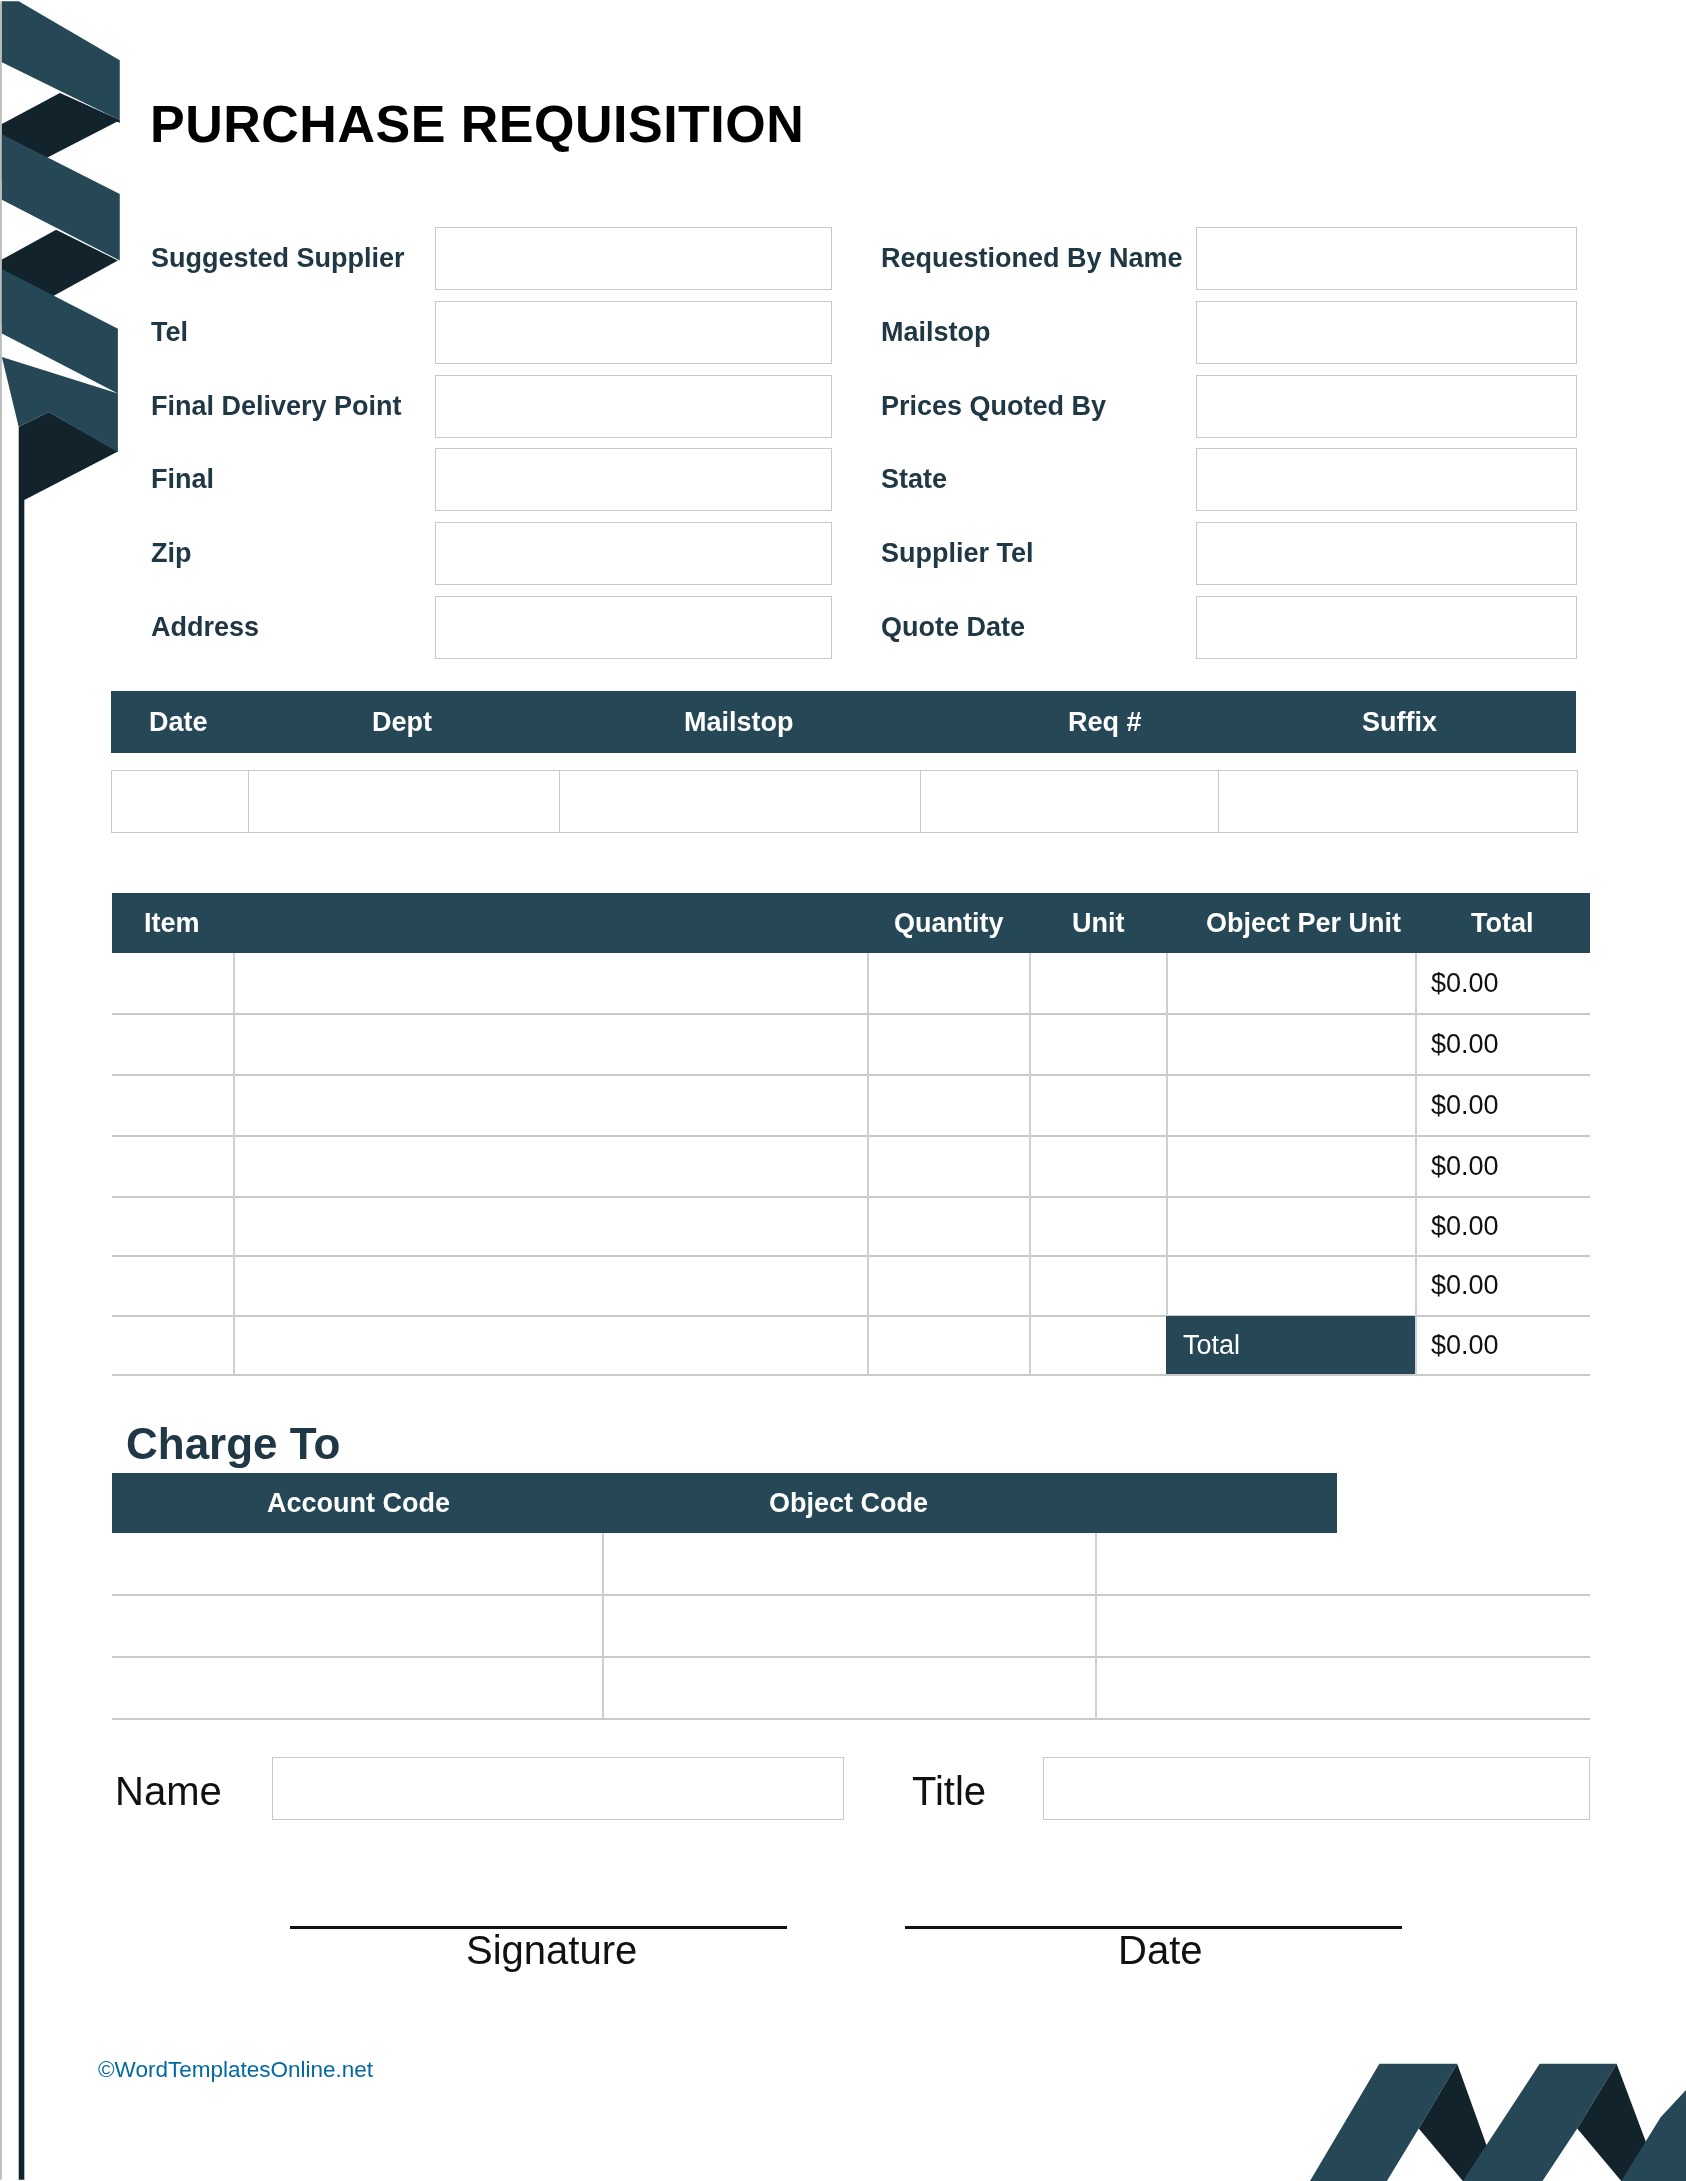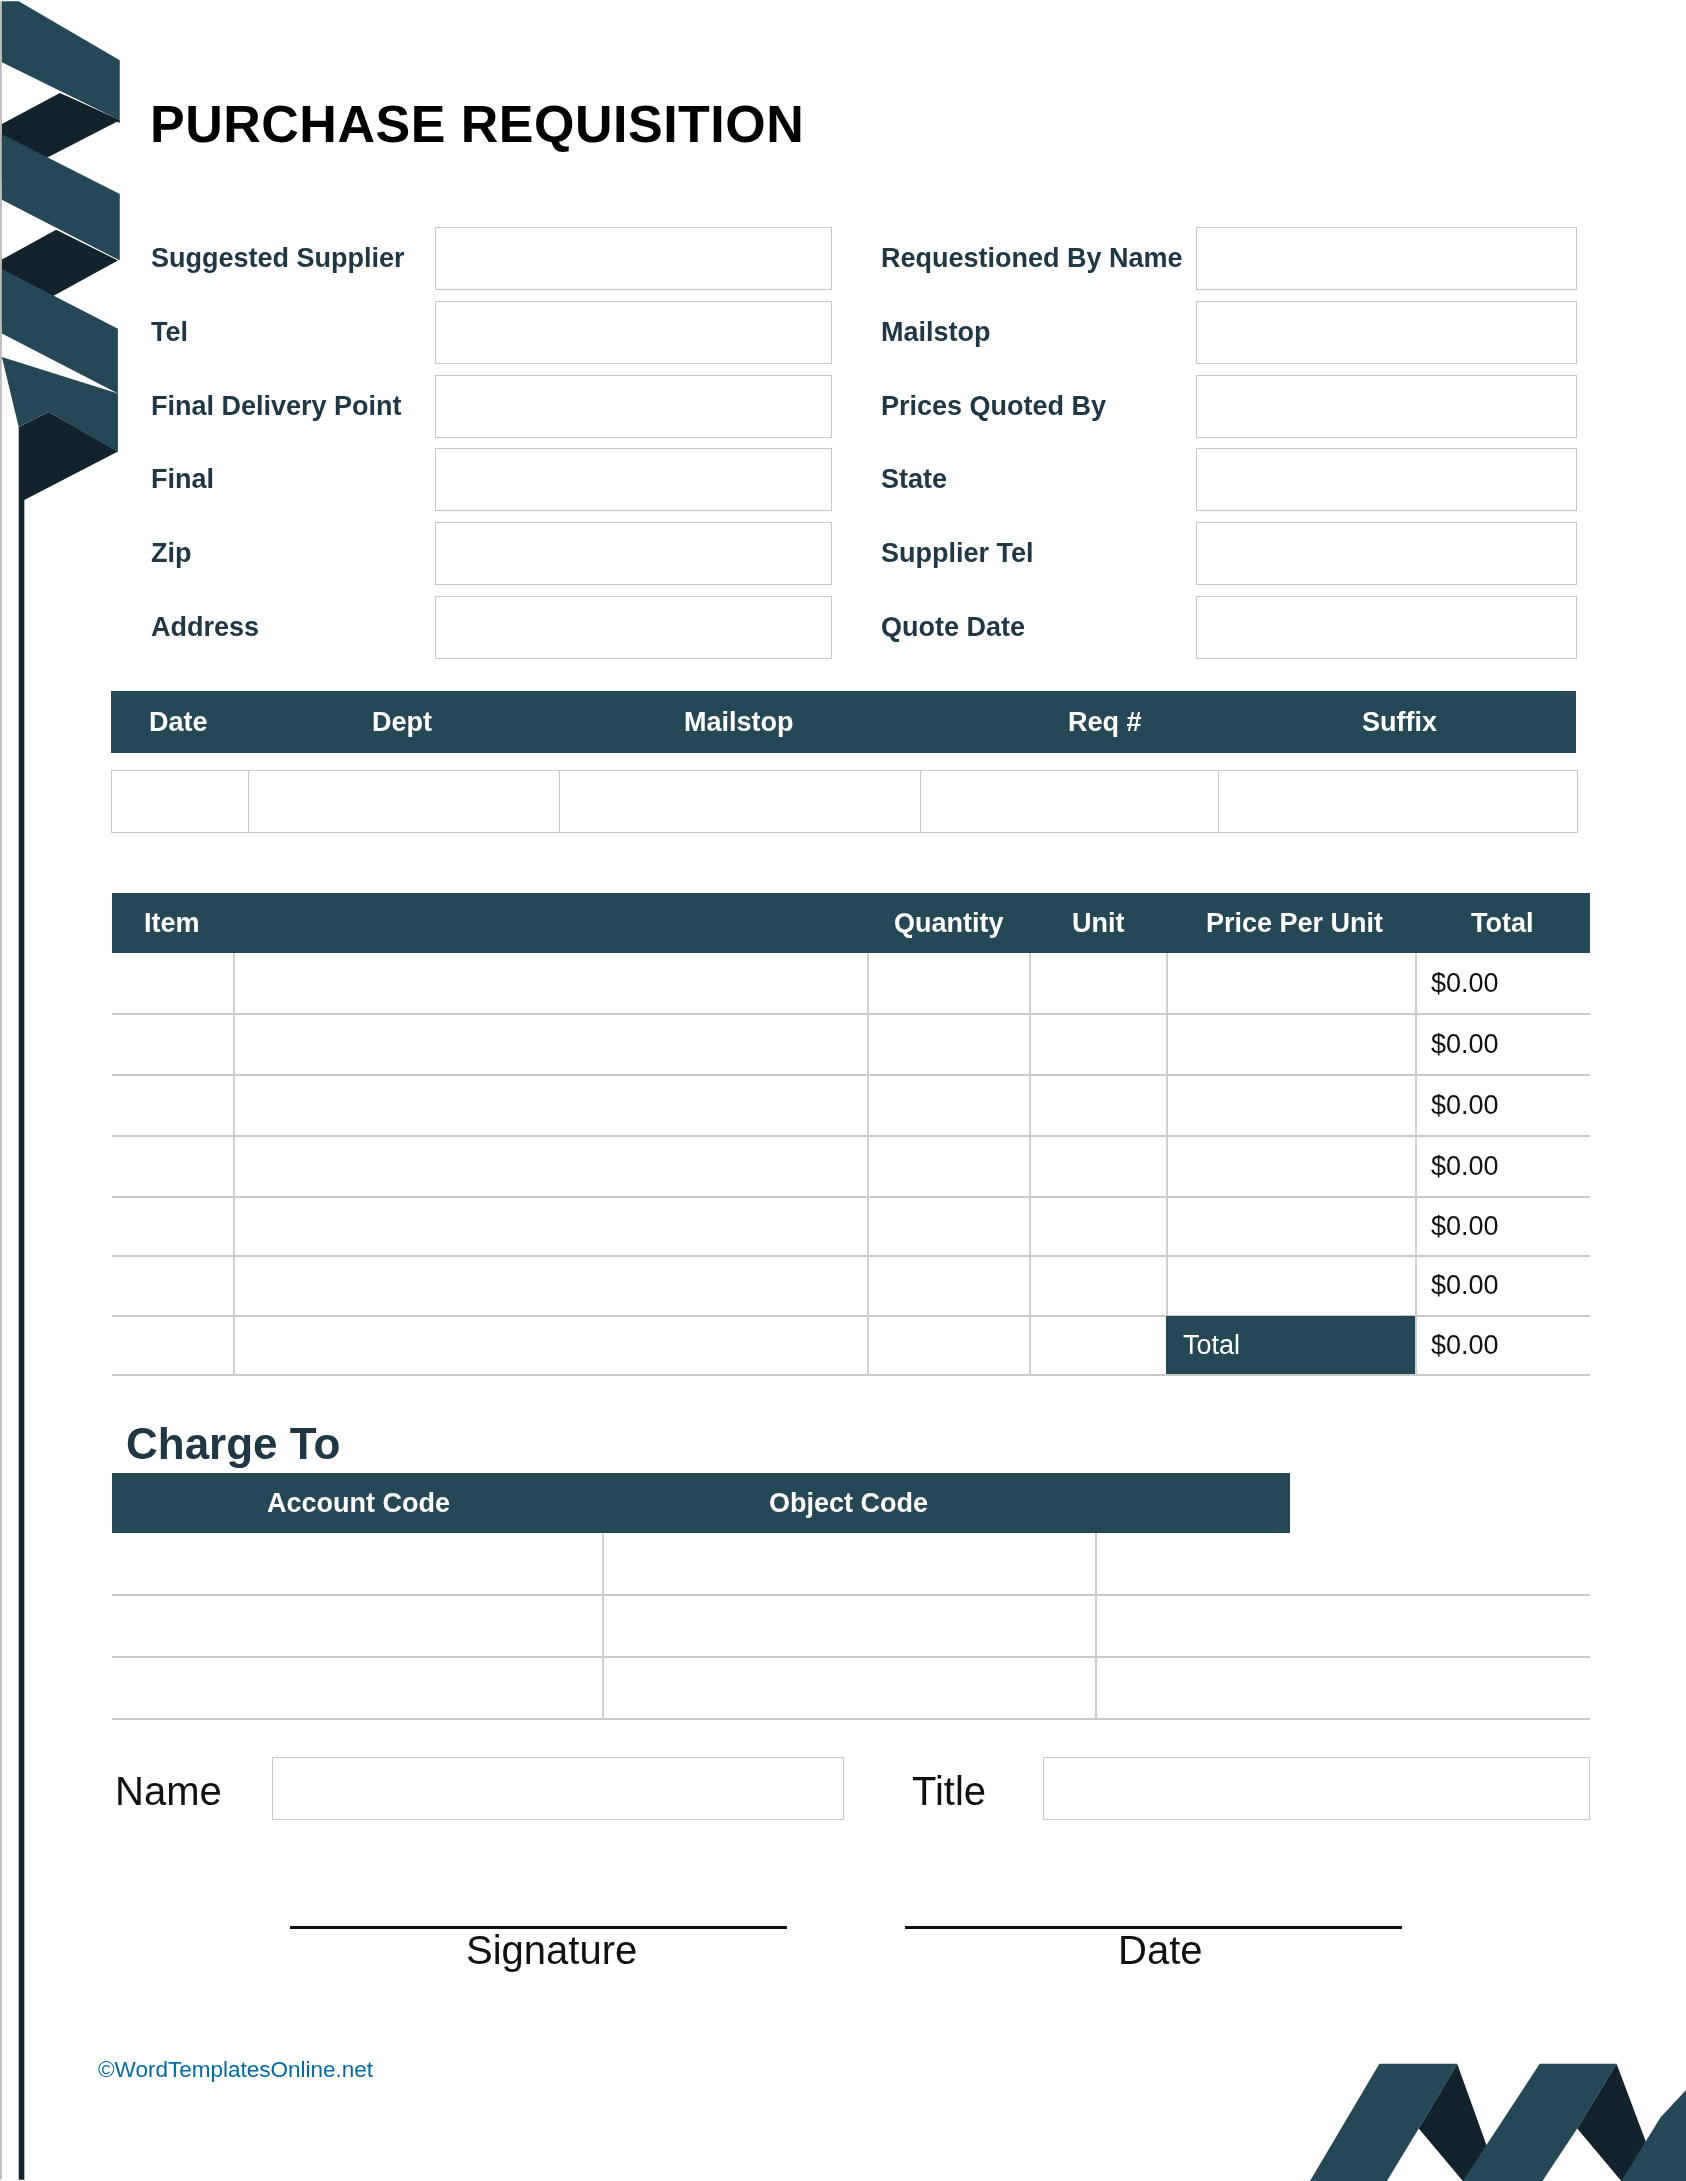--- a/index.html
+++ b/index.html
@@ -95,21 +95,21 @@
   <div class="box" style="left:248px; top:770px; width:313px; height:63px;"></div>
   <div class="box" style="left:559px; top:770px; width:363px; height:63px;"></div>
   <div class="box" style="left:920px; top:770px; width:300px; height:63px;"></div>
   <div class="box" style="left:1218px; top:770px; width:360px; height:63px;"></div>
 </div>
 
 <div class="hdr" style="left:112px; top:893px; width:1478px; height:60px;">
   <span style="left:32px;text-align:right;">Item</span>
   <span style="left:782px;">Quantity</span>
   <span style="left:960px;">Unit</span>
-  <span style="left:1094px;">Price Per Unit</span>
+  <span style="left:1094px;">Object Per Unit</span>
   <span style="left:1359px;">Total</span>
 </div>
 <div class="grid">
   <div class="hline" style="left:112px; top:1013px; width:1478px;"></div>
   <div class="hline" style="left:112px; top:1074px; width:1478px;"></div>
   <div class="hline" style="left:112px; top:1135px; width:1478px;"></div>
   <div class="hline" style="left:112px; top:1196px; width:1478px;"></div>
   <div class="hline" style="left:112px; top:1255px; width:1478px;"></div>
   <div class="hline" style="left:112px; top:1315px; width:1478px;"></div>
   <div class="hline" style="left:112px; top:1374px; width:1478px;"></div>
@@ -124,21 +124,21 @@
   <div class="money" style="left:1431px; top:1014px;">$0.00</div>
   <div class="money" style="left:1431px; top:1075px;">$0.00</div>
   <div class="money" style="left:1431px; top:1136px;">$0.00</div>
   <div class="money" style="left:1431px; top:1196px;">$0.00</div>
   <div class="money" style="left:1431px; top:1255px;">$0.00</div>
 </div>
 <div class="total-cell" style="left:1166px; top:1316px; width:249px; height:58px;">Total</div>
 <div class="money" style="left:1431px; top:1315px;">$0.00</div>
 
 <div class="abs charge-title">Charge To</div>
-<div class="hdr" style="left:112px; top:1473px; width:1178px; height:60px;">
+<div class="hdr" style="left:112px; top:1473px; width:1178px; height:60px;padding-left:47px;">
   <span style="left:155px;">Account Code</span>
   <span style="left:657px;">Object Code</span>
   <span style="left:1226px;">Amount</span>
 </div>
 <div class="grid">
   <div class="hline" style="left:112px; top:1594px; width:1478px;"></div>
   <div class="hline" style="left:112px; top:1656px; width:1478px;"></div>
   <div class="hline" style="left:112px; top:1718px; width:1478px;"></div>
   <div class="vline" style="left:602px; top:1533px; height:186px;"></div>
   <div class="vline" style="left:1095px; top:1533px; height:186px;"></div>

